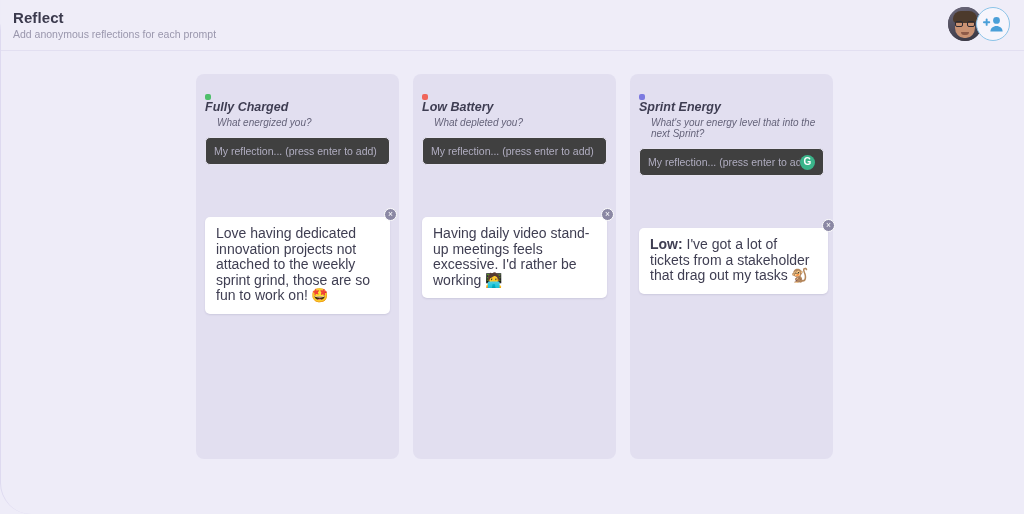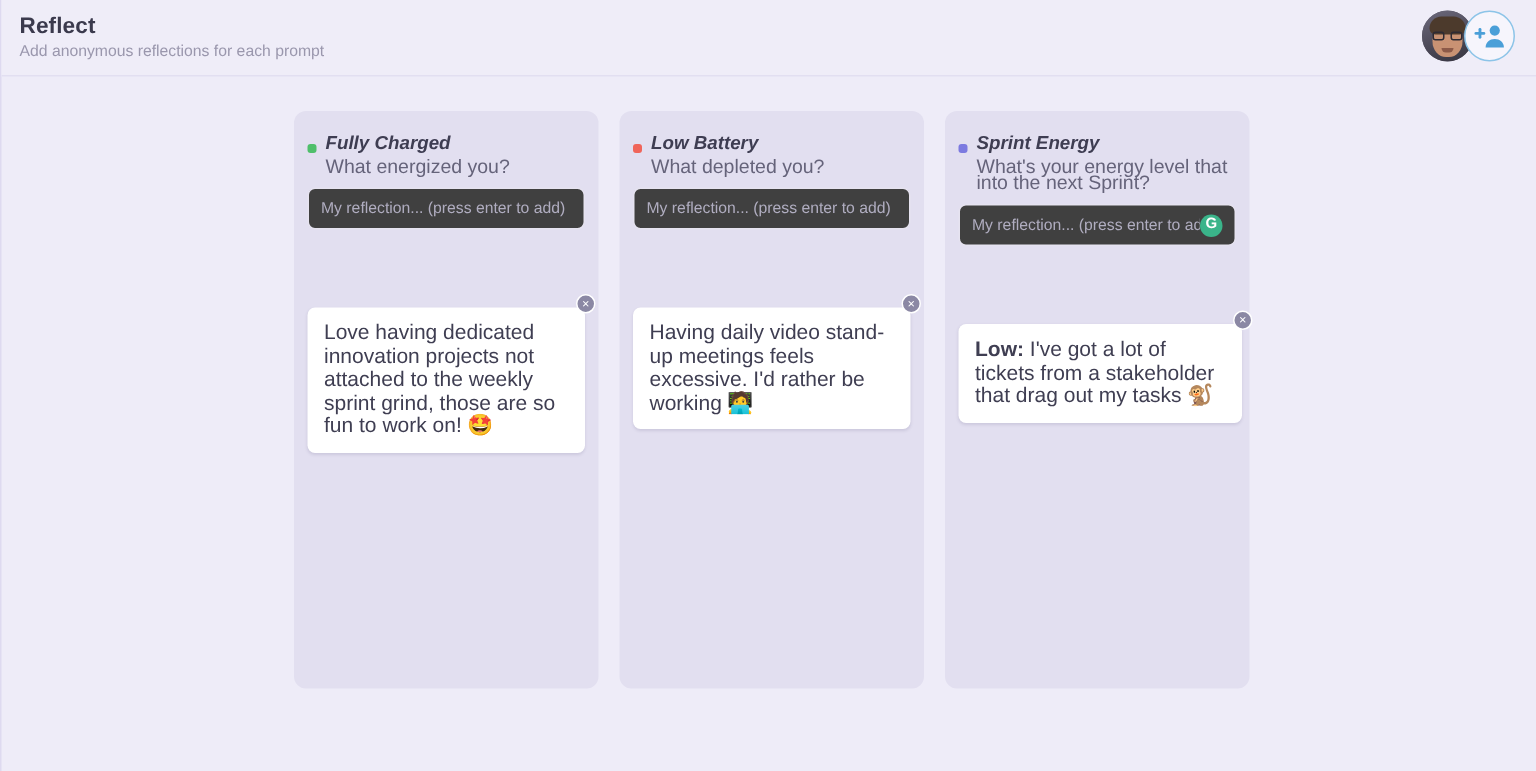--- a/index.html
+++ b/index.html
@@ -13,20 +13,21 @@
     font-family: "Liberation Sans", sans-serif;
     overflow: hidden;
     position: relative;
   }
   .page {
     position: absolute;
     inset: 0;
     background: #eeecf8;
     border-left: 1px solid #dedaf0;
     box-sizing: border-box;
+    border-radius: 31px;
   }
 
   
   .header {
     position: absolute;
     left: 0; top: 0;
     width: 100%;
     height: 51px;
     background: #efedf8;
     border-bottom: 1px solid #e2dff1;
@@ -94,37 +95,38 @@
   }
   .column {
     width: 203px;
     height: 385px;
     background: #e2dff0;
     border-radius: 8px;
     position: relative;
     box-sizing: border-box;
     padding: 14px 9px 0 9px;
   }
-  .col-head { display: flex; align-items: center; }
+  .col-head { display: flex; align-items: flex-start; flex-direction: column; }
   .dot {
     width: 6px; height: 6px;
     border-radius: 2px;
     margin-top: 6px;
     margin-right: 6px;
     flex: none;
   }
   .col-title {
     font-size: 12.5px;
     font-weight: bold;
     font-style: italic;
     color: #3e3d52;
     line-height: 15px;
   }
   .col-sub {
-    font-size: 13px;
+    font-size: 10px;
+    font-style: italic;
     color: #65637a;
     margin: 2px 0 0 12px;
     line-height: 11px;
   }
   .input-wrap {
     margin-top: 9px;
     height: 28px;
     background: #404040;
     border: 1px solid #e6e3f0;
     border-radius: 5px;

